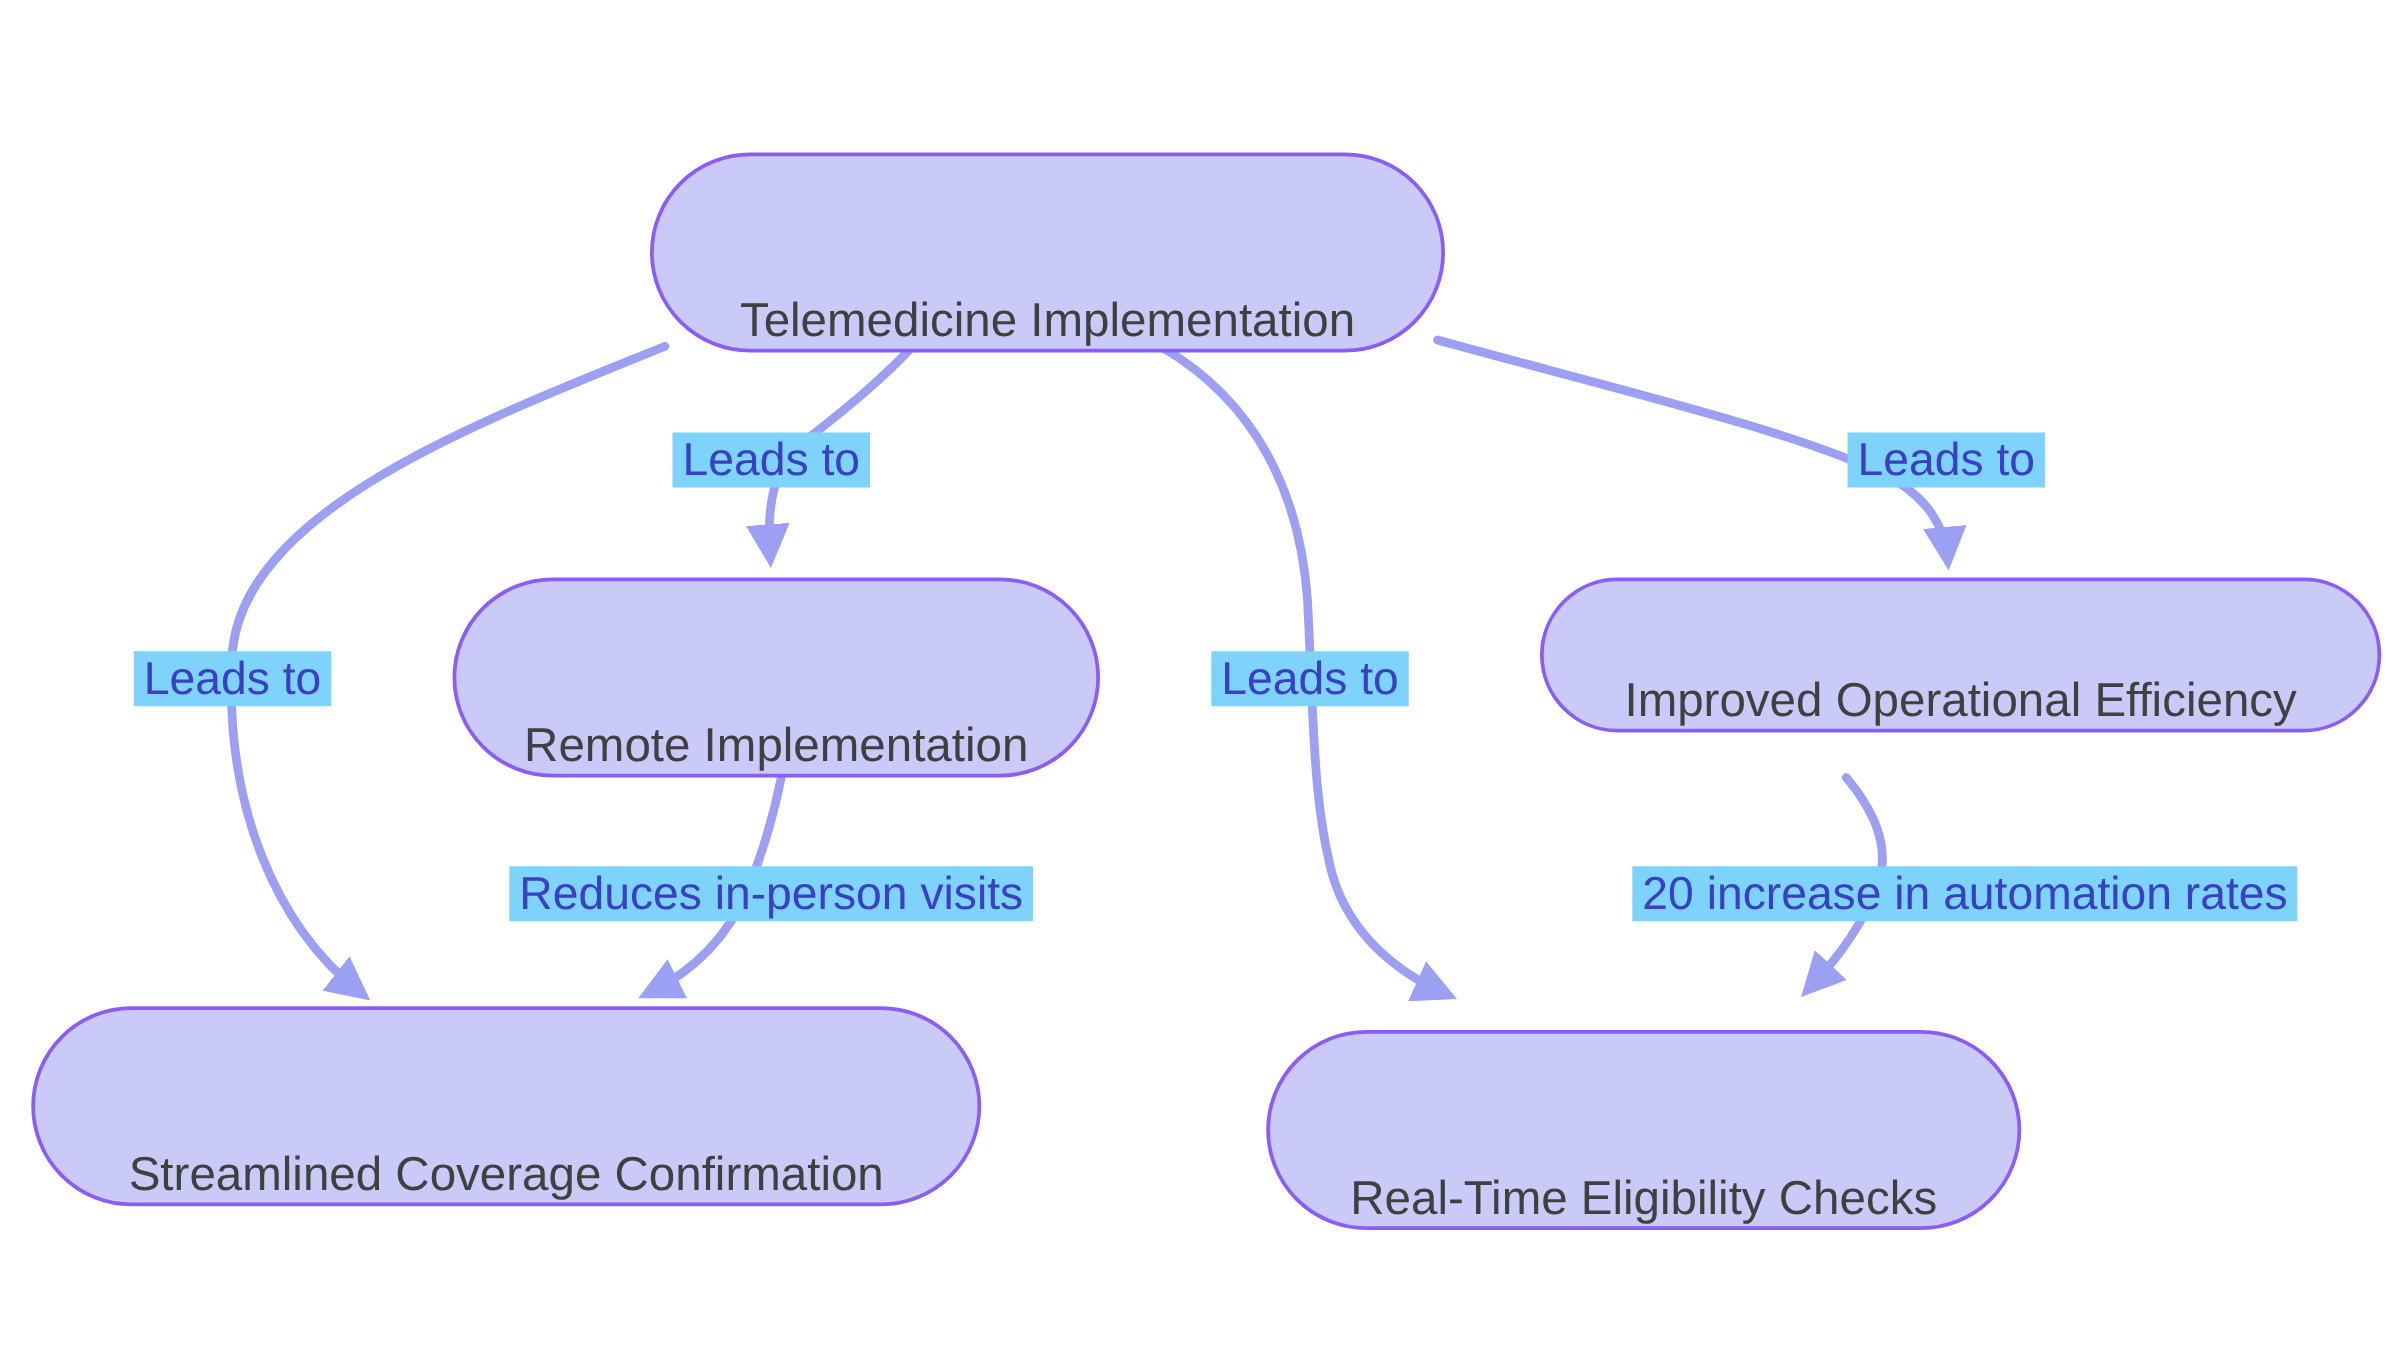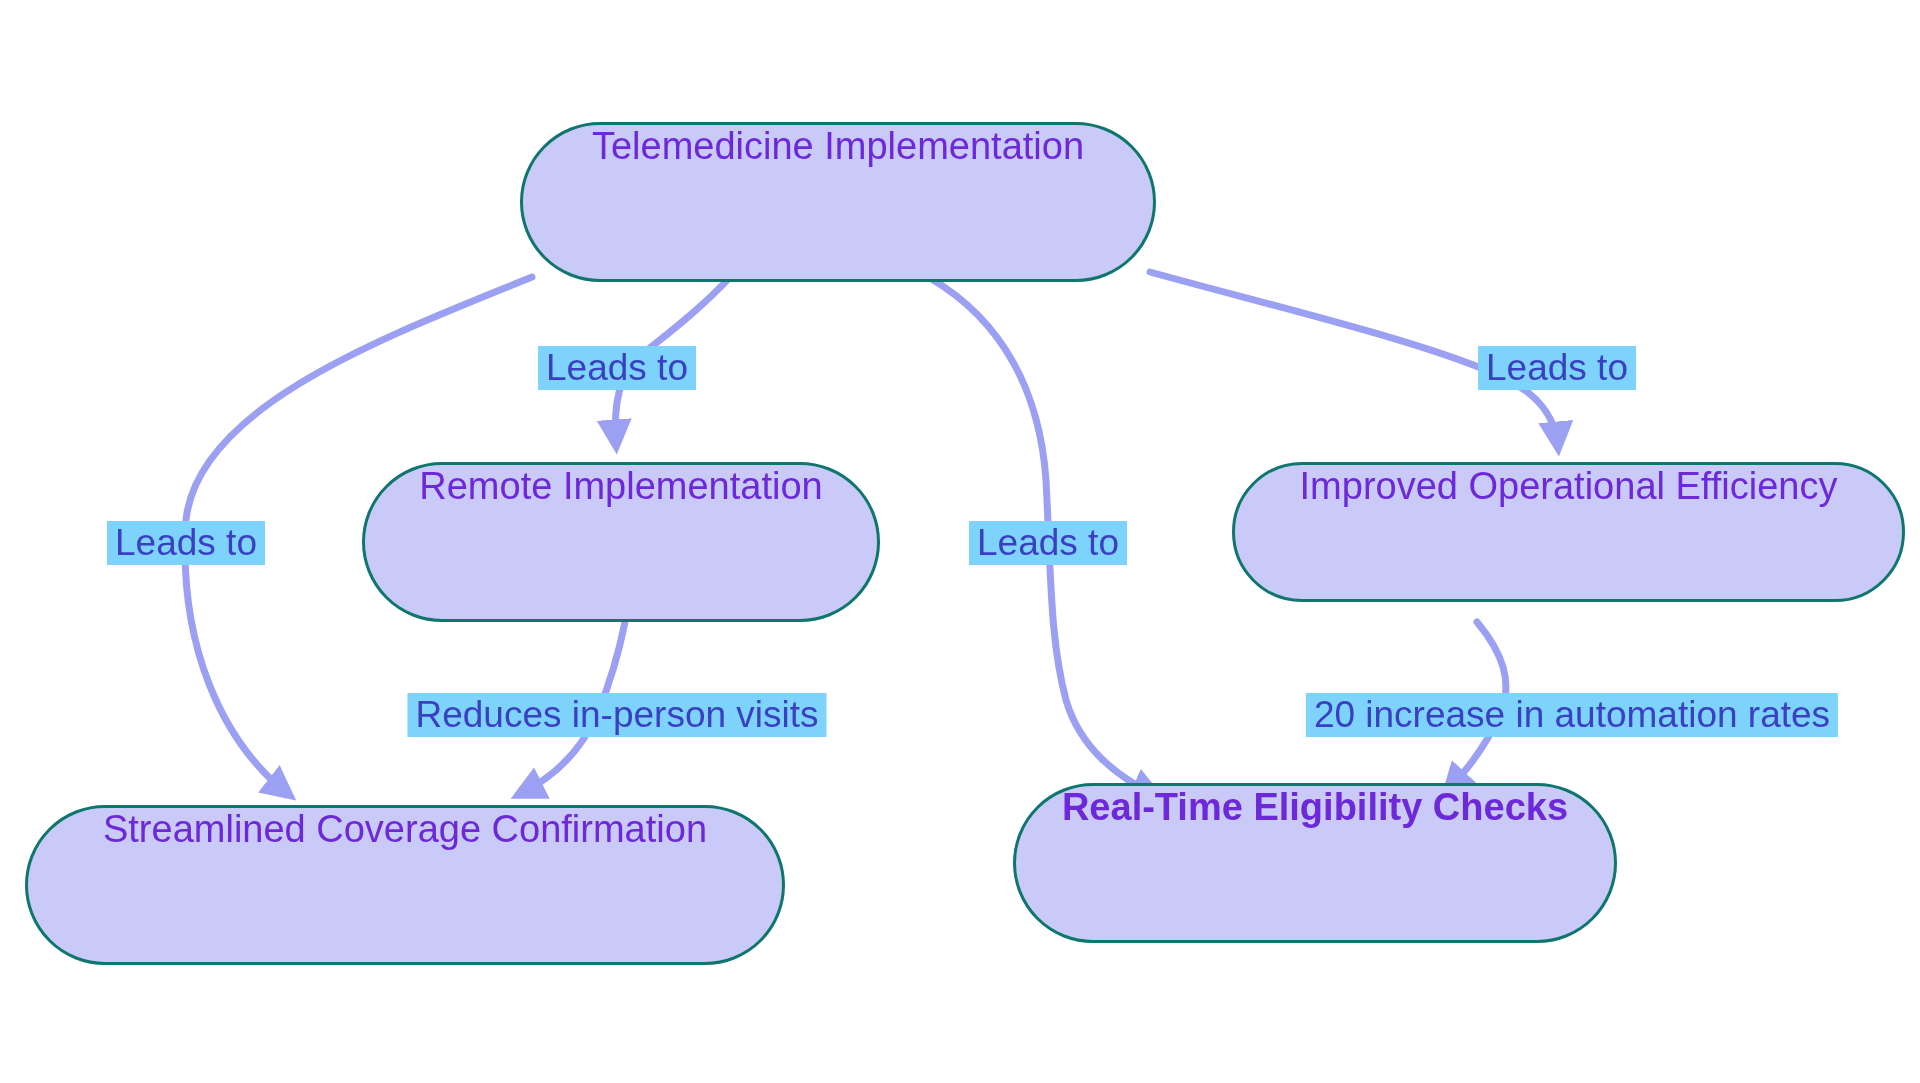--- a/index.html
+++ b/index.html
@@ -24,26 +24,26 @@
   svg.edges path.edge {
     fill: none;
     stroke: #9ba0f2;
     stroke-width: 7;
     stroke-linecap: round;
   }
   .node {
     position: absolute;
     box-sizing: border-box;
     background: #c9caf8;
-    border: 3px solid #0f766e;
+    border: 3px solid #8b5cf6;
     border-radius: 82px;
     display: flex;
-    align-items: flex-start;
+    align-items: flex-end;
     justify-content: center;
-    color: #6d28d9;
+    color: #404040;
     font-size: 38px;
     text-align: center;
     white-space: nowrap;
   }
   .edge-label {
     position: absolute;
     transform: translate(-50%, -50%);
     background: #7dd3fc;
     color: #3a40c2;
     font-size: 37px;
@@ -72,29 +72,29 @@
   </svg>
 
   <div class="node" style="left:520px; top:122px; width:636px; height:160px;">
     <span>Telemedicine Implementation</span>
   </div>
 
   <div class="node" style="left:362px; top:462px; width:518px; height:160px;">
     <span>Remote Implementation</span>
   </div>
 
-  <div class="node" style="left:1232px; top:462px; width:673px; height:140px;">
+  <div class="node" style="left:1232px; top:462px; width:673px; height:124px;">
     <span>Improved Operational Efficiency</span>
   </div>
 
   <div class="node" style="left:25px; top:805px; width:760px; height:160px;">
     <span>Streamlined Coverage Confirmation</span>
   </div>
 
-  <div class="node" style="left:1013px; top:783px; width:604px; height:160px;font-weight:bold;">
+  <div class="node" style="left:1013px; top:824px; width:604px; height:160px;">
     <span>Real-Time Eligibility Checks</span>
   </div>
 
   <div class="edge-label" style="left:186px; top:543px;">Leads to</div>
 
   <div class="edge-label" style="left:617px; top:368px;">Leads to</div>
 
   <div class="edge-label" style="left:1048px; top:543px;">Leads to</div>
 
   <div class="edge-label" style="left:1557px; top:368px;">Leads to</div>

